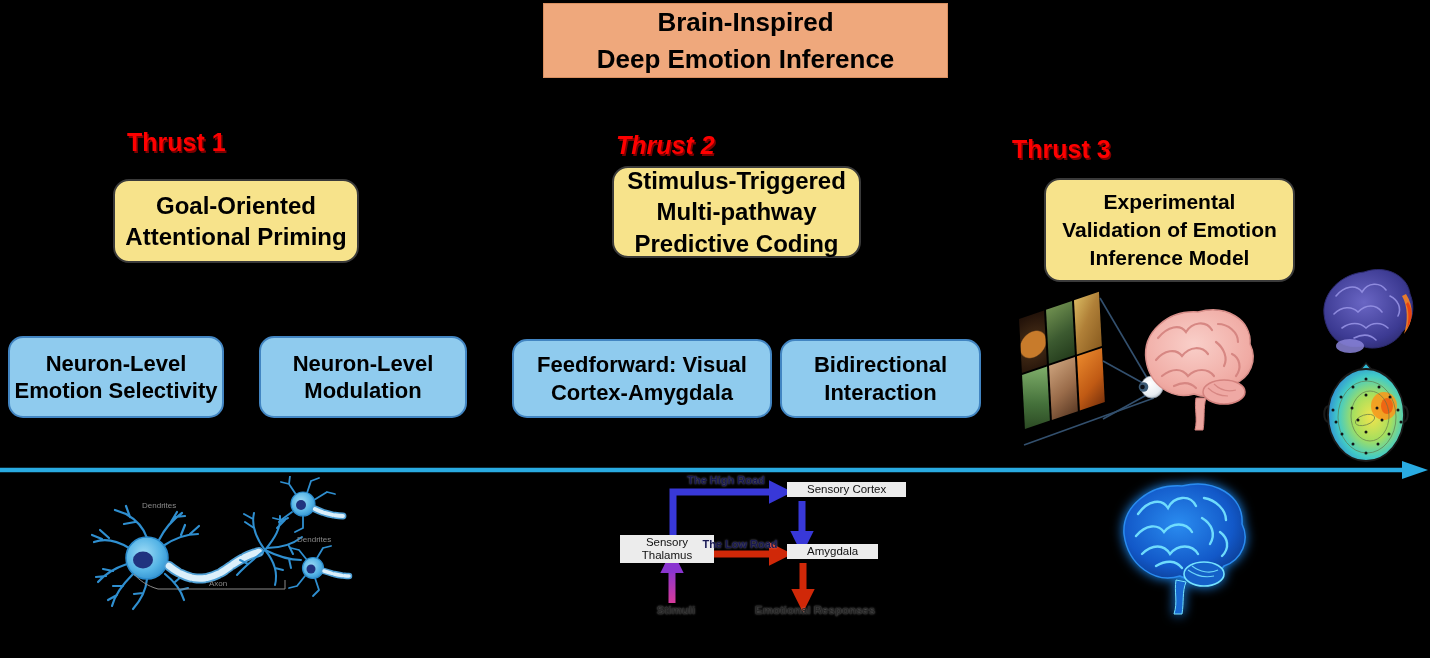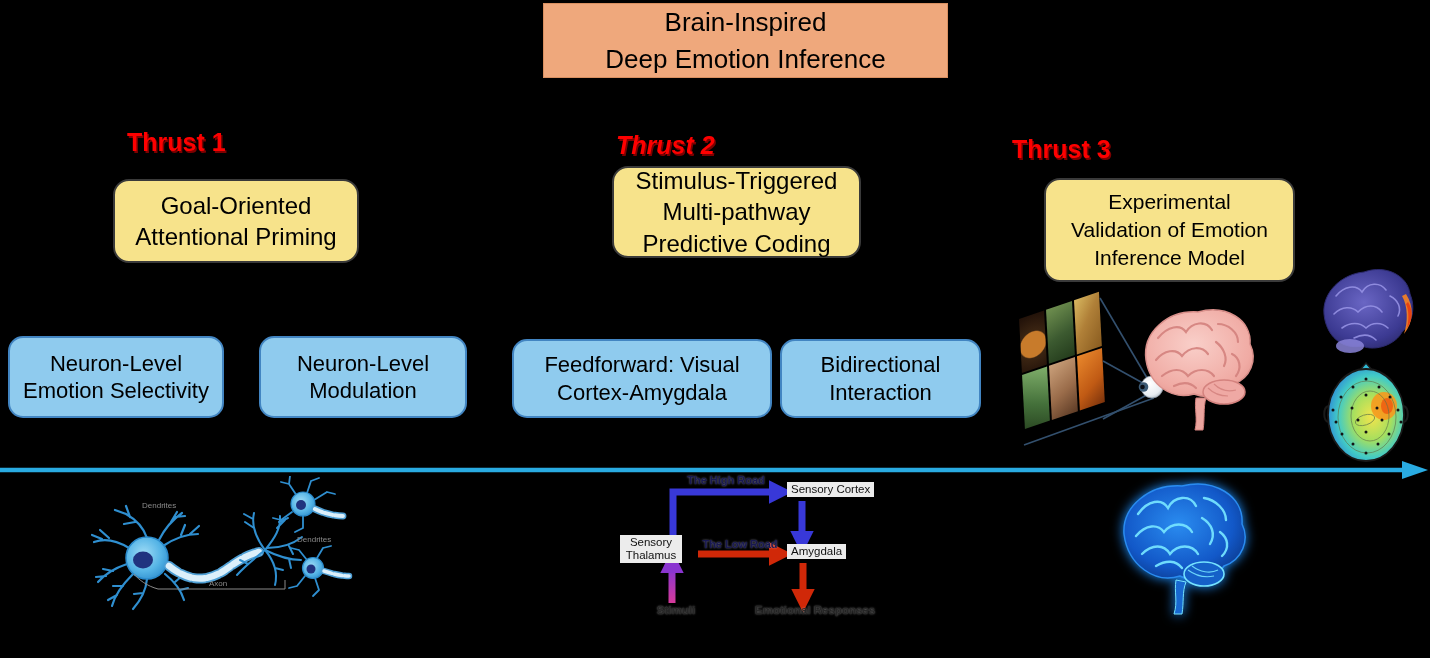--- a/index.html
+++ b/index.html
@@ -2,33 +2,33 @@
 <html><head>
 <meta charset="utf-8">
 <style>
   html,body{margin:0;padding:0;}
   body{
     width:1430px;height:658px;position:relative;overflow:hidden;
     background:#000;font-family:"Liberation Sans",sans-serif;
   }
   .abs{position:absolute;}
   .cbox{display:flex;align-items:center;justify-content:center;text-align:center;
-        white-space:pre-line;color:#000;box-sizing:border-box;}
+        white-space:pre-line;color:#000;box-sizing:border-box;font-weight:bold;}
   .title-box{background:#EFA87C;font-size:26px;line-height:1.4;border:1px solid #d88f60;}
   .thrust{color:#FE0000;font-weight:bold;font-size:25px;
           text-shadow:1.5px 1.5px 0 #7c0000;white-space:nowrap;}
   .topic{background:#F7E38B;border:2.5px solid #3A3A3A;border-radius:16px;
          font-size:24px;line-height:1.3;}
   .topic3{font-size:21px;line-height:1.32;}
   .sub{background:#8FCBEE;border:2.5px solid #4285C2;border-radius:15px;
        font-size:22px;line-height:1.25;}
   
   .pd{width:292px;height:160px;}
   .pd-node{position:absolute;background:#ECECEC;color:#111;font-size:11.5px;
-           line-height:1.12;padding:1px 4px;text-align:center;white-space:pre-line;}
+           line-height:1.12;padding:1px 20px;text-align:center;white-space:pre-line;}
   .pd-road{position:absolute;color:#181852;font-size:11px;font-weight:bold;
            text-align:center;text-shadow:0 0 2px rgba(215,215,255,.6);white-space:nowrap;}
   .pd-dark{position:absolute;color:#262626;font-size:11.5px;font-weight:bold;
            text-align:center;text-shadow:0 0 2px rgba(255,255,255,.5);white-space:nowrap;}
   
   .montage{left:1022px;top:318px;width:80px;height:112px;
            transform:skewY(-16deg) rotate(-3deg);transform-origin:0 50%;
            display:grid;grid-template-columns:repeat(3,1fr);grid-template-rows:1fr 1fr;
            gap:2px;}
   .tile{width:100%;height:100%;}

